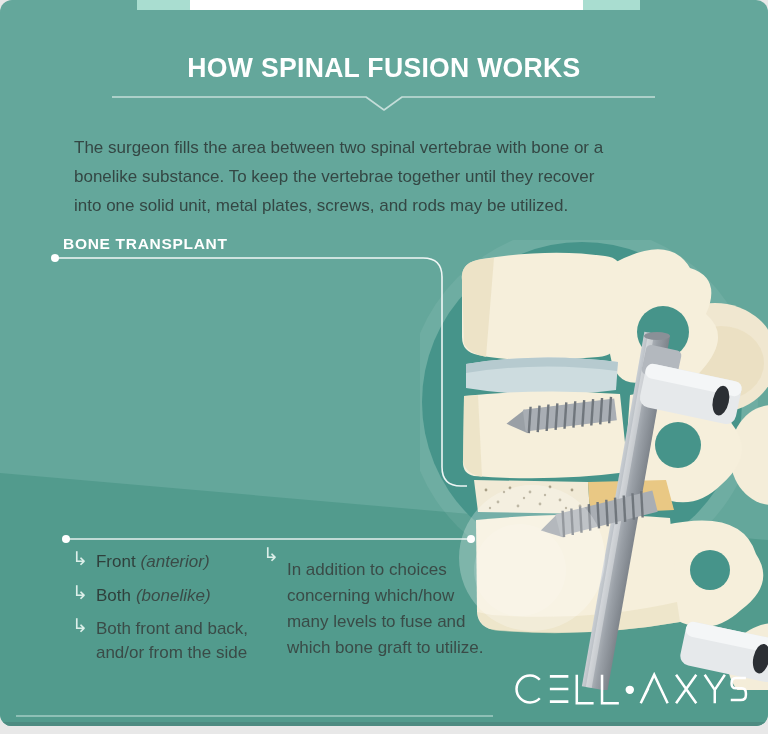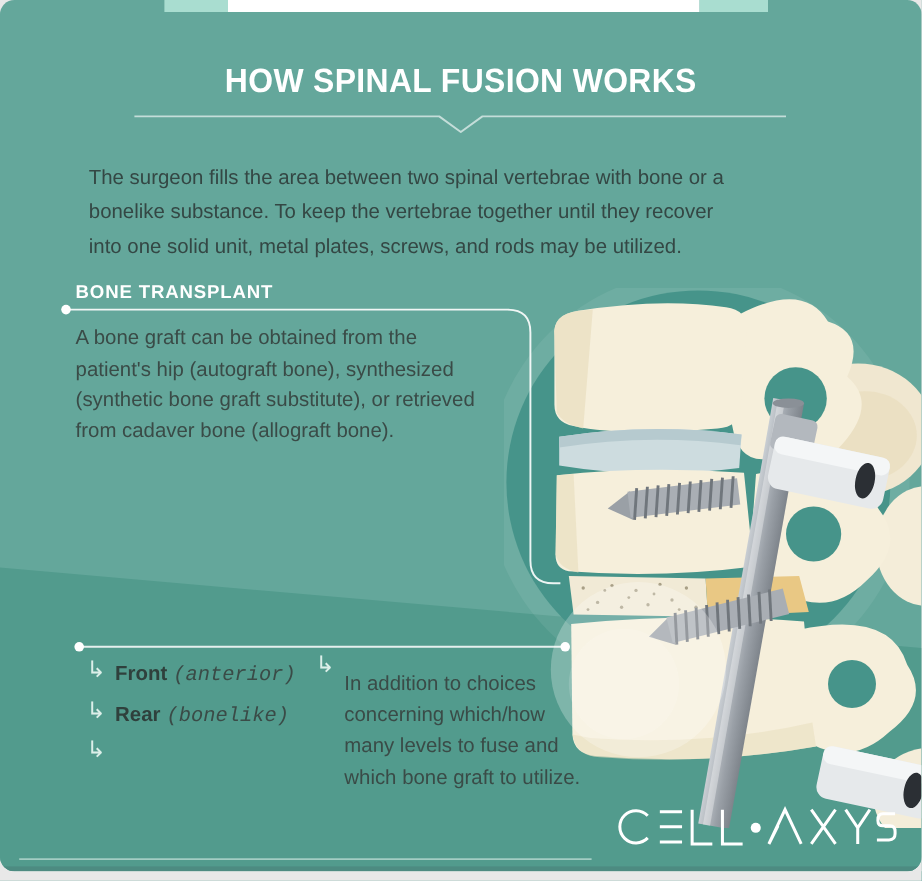--- a/index.html
+++ b/index.html
@@ -31,22 +31,22 @@
 
   .bullet-row{display:flex;align-items:flex-start;}
   .arrow{
     font-family:"DejaVu Sans",sans-serif;color:#dcefe9;font-size:19px;
     line-height:19px;margin-right:8px;position:relative;top:-1px;
   }
   .b-row-1{top:550px;left:72px;}
   .b-row-2{top:584px;left:72px;}
   .b-row-3{top:617px;left:72px;}
   .bullet-text{color:#3a4b47;font-size:17px;line-height:24px;white-space:pre-line;}
-  .term{font-weight:bold;color:#2f403c;}
-  .qual{font-style:italic;color:#3a4b47;margin-left:5px;font-family:Liberation Mono, monospace;}
+  .term{font-weight:normal;color:#2f403c;}
+  .qual{font-style:italic;color:#3a4b47;margin-left:5px;}
   .note-row{top:546px;left:263px;width:248px;}
   .note-text{color:#3a4b47;font-size:17px;line-height:26px;white-space:pre-line;margin-top:11px;}
 </style>
 </head>
 <body>
 
 <div class="page">
 
   <svg class="layer" style="left:0;top:0" width="768" height="734" viewBox="0 0 768 734">
     <polygon points="0,473 768,540 768,734 0,734" fill="#529b8d"></polygon>
@@ -184,39 +184,37 @@
 
   <div class="abs title">HOW SPINAL FUSION WORKS</div>
 
   <div class="abs intro">The surgeon fills the area between two spinal vertebrae with bone or a
 bonelike substance. To keep the vertebrae together until they recover
 into one solid unit, metal plates, screws, and rods may be utilized.</div>
 
   <div class="abs sec-heading bt-heading">BONE TRANSPLANT</div>
 
   <div class="abs bt-body">
-    <p>A bone graft can be obtained from the
-patient's hip (autograft bone), synthesized
-(synthetic bone graft substitute), or retrieved
-from cadaver bone (allograft bone).</p>
   </div>
 
 
   <div class="abs bullet-row b-row-1">
     <span class="arrow">↳</span>
     <span class="bullet-text"><span class="term">Front</span><span class="qual">(anterior)</span></span>
   </div>
 
   <div class="abs bullet-row b-row-2">
     <span class="arrow">↳</span>
-    <span class="bullet-text"><span class="term">Rear</span><span class="qual">(bonelike)</span></span>
+    <span class="bullet-text"><span class="term">Both</span><span class="qual">(bonelike)</span></span>
   </div>
 
   <div class="abs bullet-row b-row-3">
     <span class="arrow">↳</span>
+    <span class="bullet-text">Both front and back,
+and/or from the side</span>
   </div>
 
   <div class="abs bullet-row note-row">
     <span class="arrow">↳</span>
     <span class="note-text">In addition to choices
 concerning which/how
 many levels to fuse and
 which bone graft to utilize.</span>
   </div>
 

